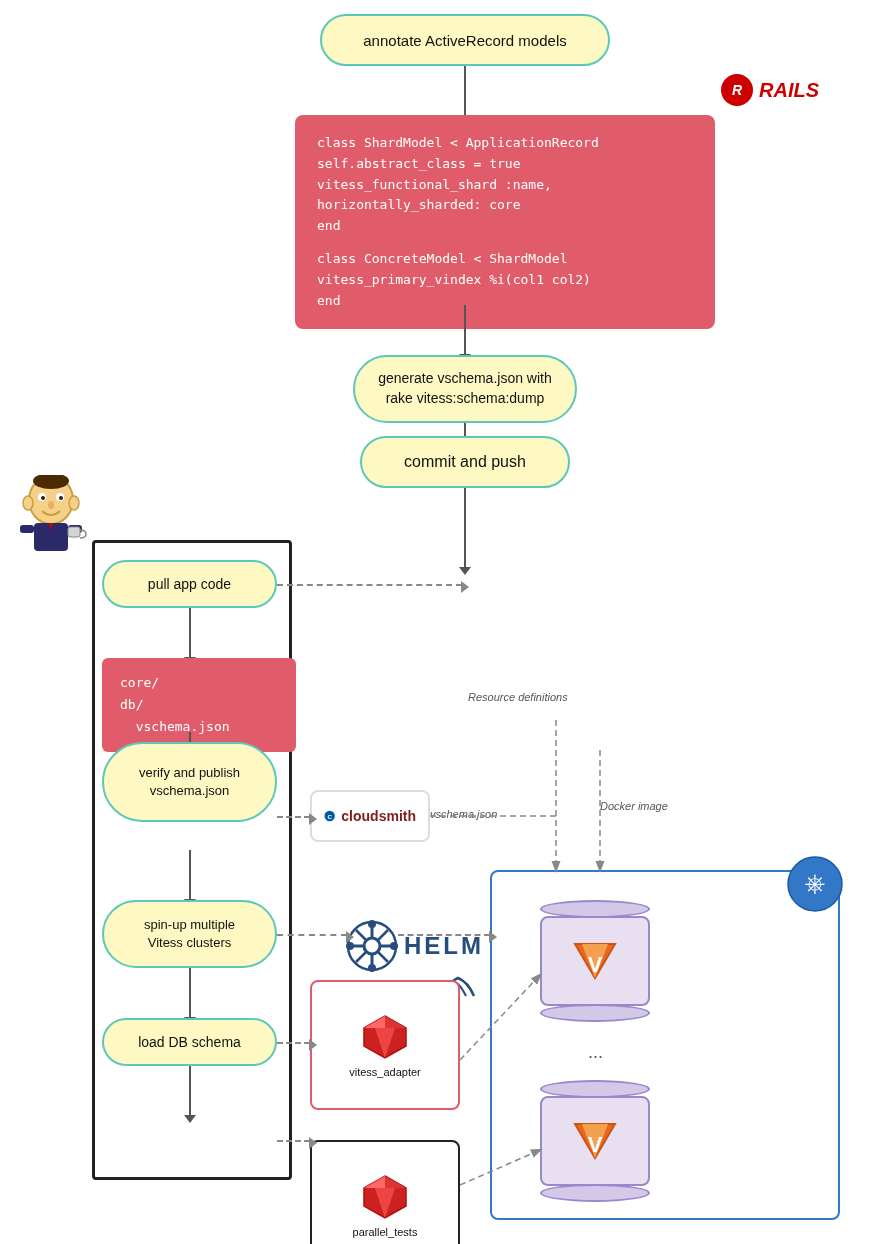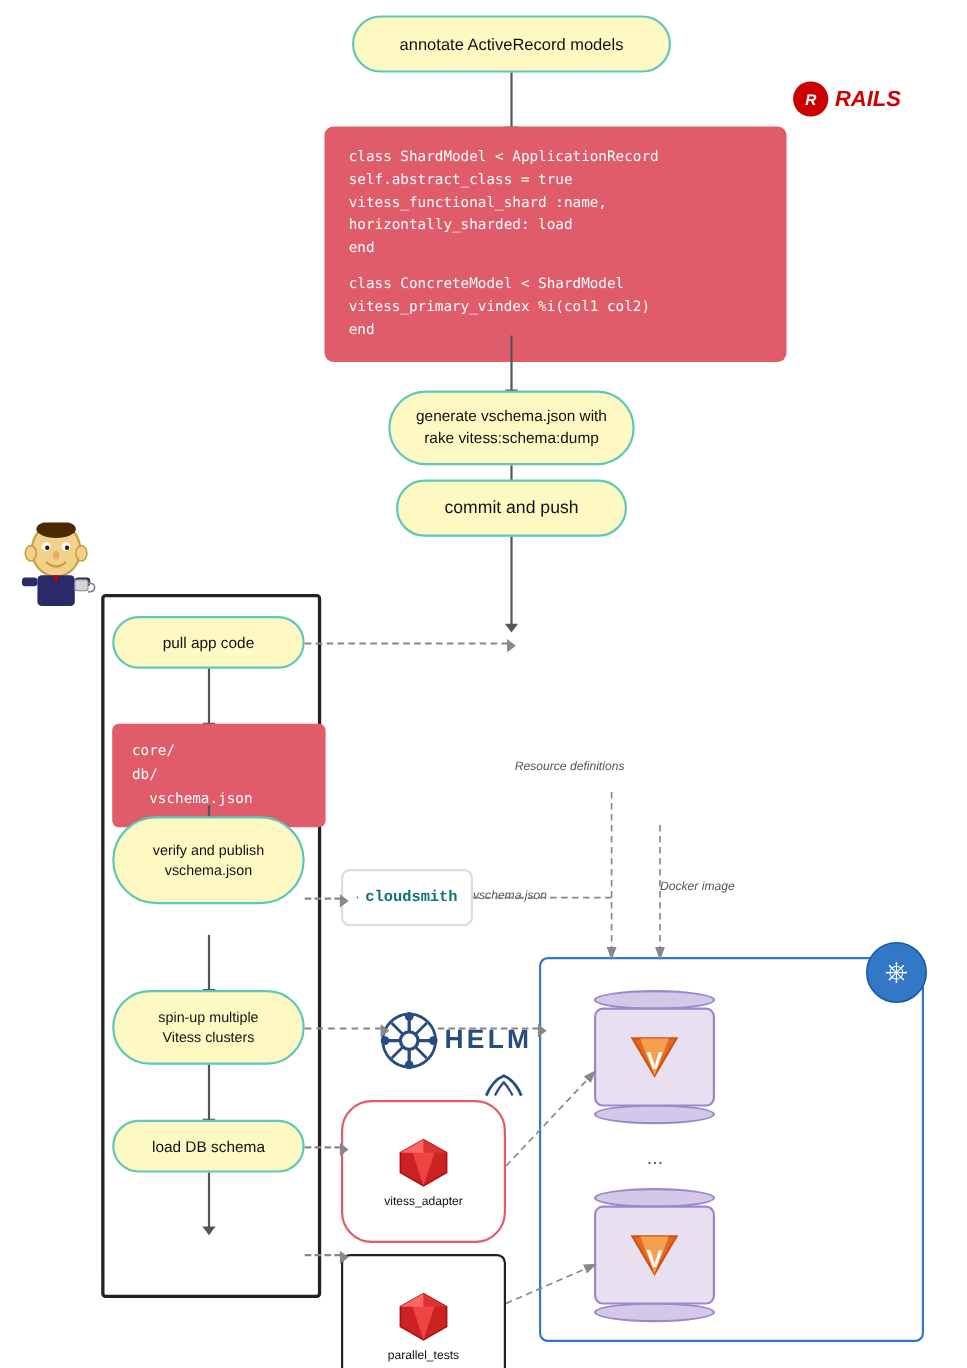--- a/index.html
+++ b/index.html
@@ -51,25 +51,24 @@
     
     .cloudsmith-box {
       background: #fff;
       border: 2px solid #ddd;
       border-radius: 8px;
       position: absolute;
       display: flex;
       align-items: center;
       justify-content: center;
       font-size: 14px;
-      color: #0f766e;
+      color: #7f1d1d;
       font-weight: 700;
       padding: 6px 12px;
       gap: 6px;
-      font-family: Liberation Mono, monospace;
     }
     
     .vitess-box {
       background: #fff;
       border: 2px solid #e05c6a;
       border-radius: 8px;
       position: absolute;
       display: flex;
       flex-direction: column;
       align-items: center;
@@ -199,21 +198,21 @@
     <span style="color:#cc0000; font-style:italic; font-weight:900; font-size:20px;">RAILS</span>
   </div>
 
   <div class="pill" style="left:320px; top:14px; width:290px; height:52px; font-size:15px;">annotate ActiveRecord models</div>
 
   <div class="arrow-down" style="left:464px; top:66px; height:50px;"></div>
 
   <div class="code-box" style="left:295px; top:115px; width:420px; padding:18px 22px;">
     <div>class ShardModel &lt; ApplicationRecord</div>
     <div>  self.abstract_class = true</div>
-    <div>  vitess_functional_shard :name, horizontally_sharded: load</div>
+    <div>  vitess_functional_shard :name, horizontally_sharded: core</div>
     <div>end</div>
     <div style="height:12px;"></div>
     <div>class ConcreteModel &lt; ShardModel</div>
     <div>  vitess_primary_vindex %i(col1 col2)</div>
     <div>end</div>
   </div>
 
   <div class="arrow-down" style="left:464px; top:305px; height:50px;"></div>
 
   <div class="pill" style="left:353px; top:355px; width:224px; height:68px; font-size:14px; line-height:1.4; border-radius:40px;">
@@ -376,21 +375,21 @@
     <svg width="52" height="24" viewBox="0 0 52 24" style="margin-top:2px;">
       <path d="M10 22 Q16 8 26 4 Q36 8 42 22" stroke="#274d7e" stroke-width="2.5" fill="none"></path>
       <path d="M18 22 Q22 14 26 10 Q30 14 34 22" stroke="#274d7e" stroke-width="2" fill="none"></path>
     </svg>
   </div>
 
   <div class="dashed-h" style="left:277px; top:934px; width:70px;"></div>
 
   <div class="dashed-h" style="left:398px; top:934px; width:92px;"></div>
 
-  <div class="vitess-box" style="left:310px; top:1000px; width:150px; height:130px;border-radius:28px;">
+  <div class="vitess-box" style="left:310px; top:980px; width:150px; height:130px;">
 
     <svg width="55" height="50" viewBox="0 0 55 50">
       <polygon points="27,4 48,16 48,34 27,46 6,34 6,16" fill="#cc2222" stroke="#aa1111" stroke-width="1.5"></polygon>
       <polygon points="27,4 37,16 27,46 17,16" fill="#ee4444"></polygon>
       <polygon points="6,16 27,16 27,4" fill="#ff6666"></polygon>
       <polygon points="48,16 27,16 27,4" fill="#dd3333"></polygon>
     </svg>
     <div style="font-size:11px; text-align:center; margin-top:4px;">vitess_adapter</div>
   </div>
 

